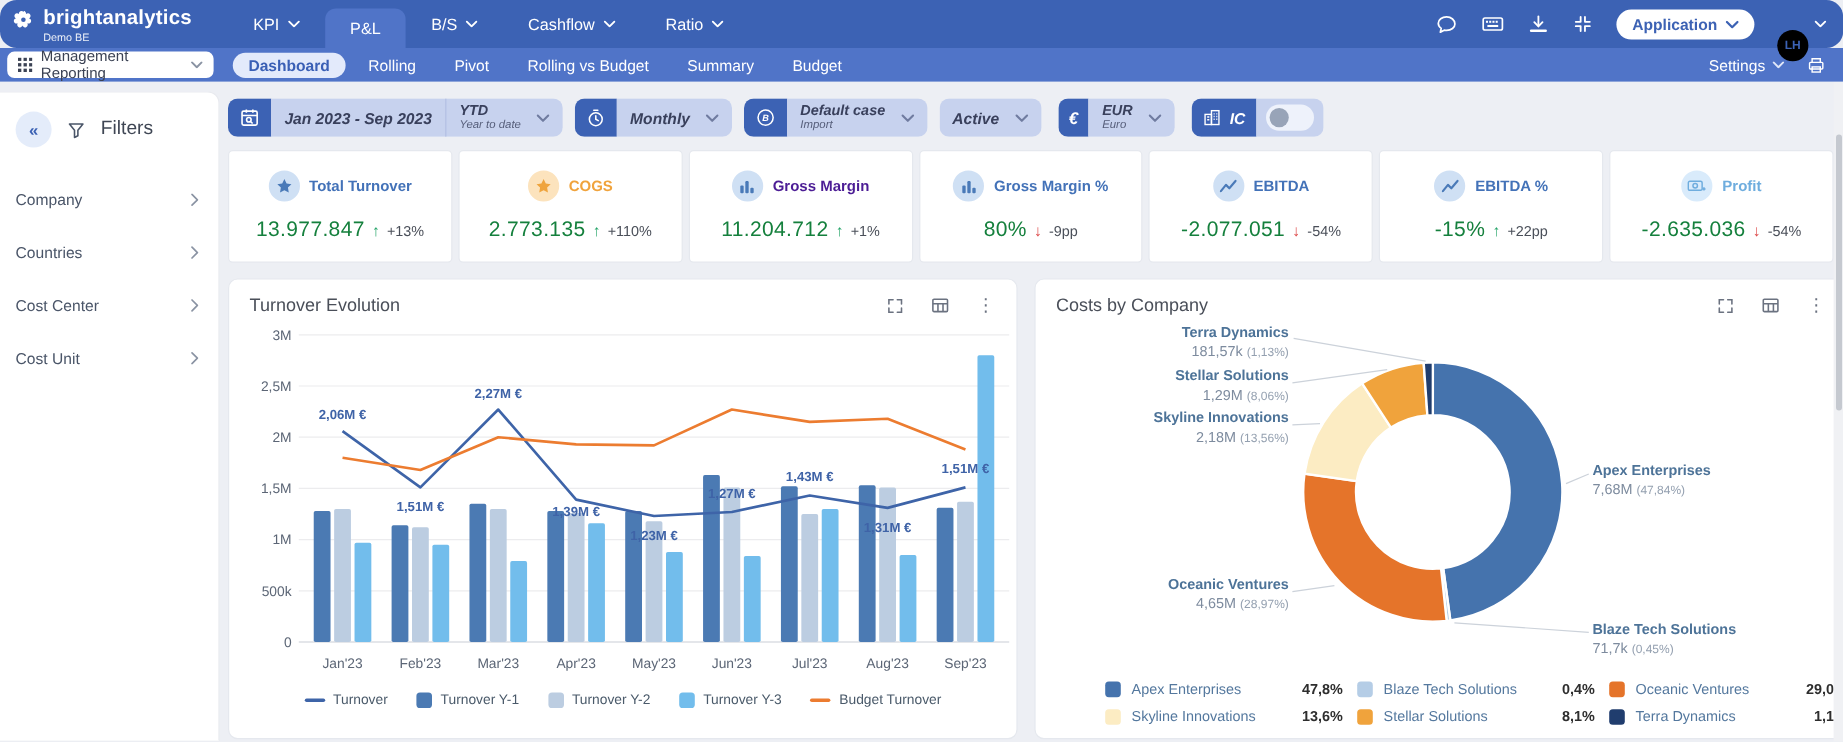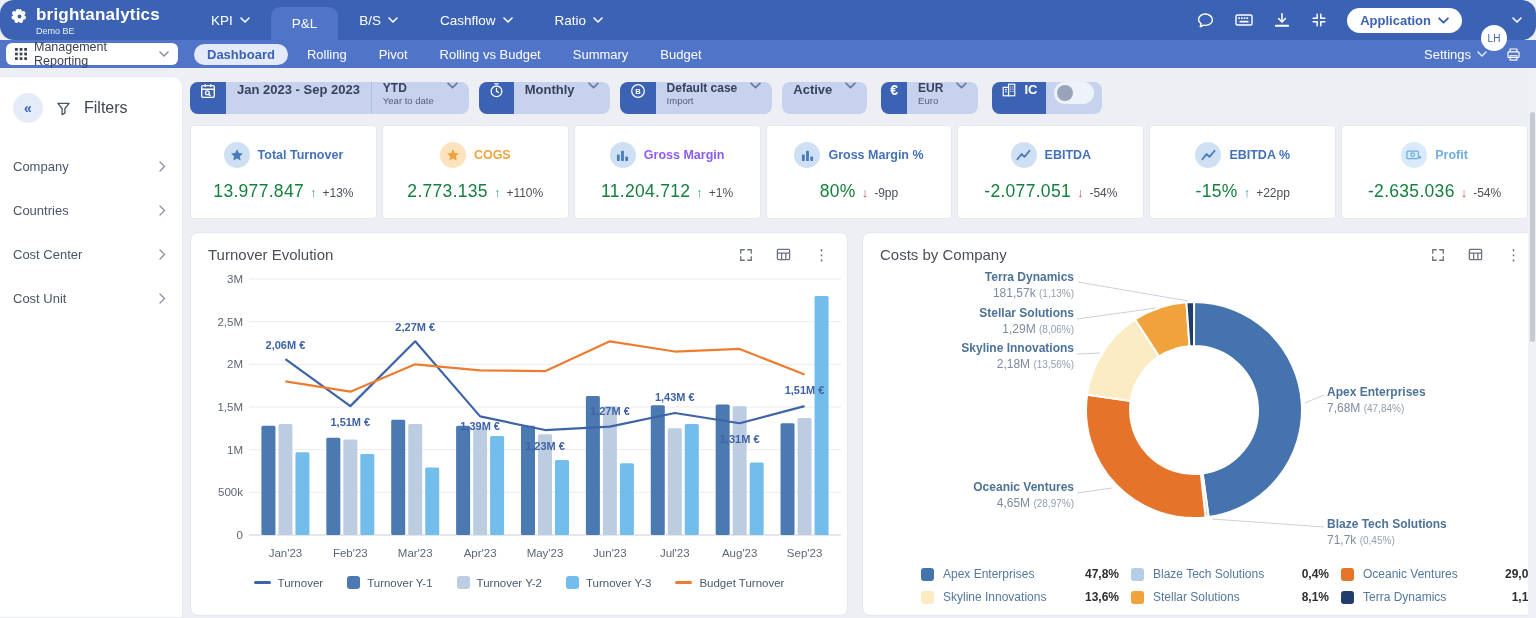--- a/index.html
+++ b/index.html
@@ -14,21 +14,21 @@
   .logo-flower { margin-top:1px; }
   .logo-text { font-weight:bold; font-size:17px; letter-spacing:.2px; line-height:1; display:block; }
   .env { font-size:9px; opacity:.9; display:block; margin-top:3px; }
   .topmenu { display:flex; align-items:stretch; }
   .tm-item { display:flex; align-items:center; gap:7px; padding:0 21px; font-size:13.5px; cursor:pointer; }
   .tm-item.active { background:#5074c8; border-radius:9px 9px 0 0; align-self:flex-end; height:33px; }
   .topnav-right { margin-left:auto; display:flex; align-items:center; gap:19px; padding-right:14px; }
   .icon-btn { display:flex; align-items:center; cursor:pointer; }
   .app-pill { background:#fff; color:#3c62b4; border-radius:15px; padding:5px 13px; font-size:13px; font-weight:bold; display:flex; gap:7px; align-items:center; cursor:pointer; }
   .avatar-wrap { display:flex; align-items:center; gap:5px; cursor:pointer; }
-  .avatar { width:26px; height:26px; border-radius:50%; background:#ffffff; color:#3c62b4; font-size:10px; font-weight:normal; display:flex; align-items:center; justify-content:center;margin-top:36px; }
+  .avatar { width:26px; height:26px; border-radius:50%; background:#000000; color:#3c62b4; font-size:10px; font-weight:bold; display:flex; align-items:center; justify-content:center;margin-top:36px; }
   
   .subnav { height:28px; background:#5074c8; display:flex; align-items:center; color:#fff; position:relative; z-index:2; }
   .module-pill { margin-left:6px; background:#fff; border-radius:6px; height:22px; display:flex; align-items:center; gap:7px; padding:0 9px; color:#3b4254; font-size:12.5px; width:172px; cursor:pointer; }
   .module-pill .lbl { flex:1; }
   .subtabs { display:flex; margin-left:16px; gap:6px; align-items:center; font-size:13px; }
   .subtab { padding:3px 13px; border-radius:12px; cursor:pointer; }
   .subtab.active { background:#e3eafb; color:#3a5fb5; font-weight:bold; }
   .subnav-right { margin-left:auto; display:flex; gap:18px; align-items:center; padding-right:14px; font-size:13px; }
   .settings-link { display:flex; gap:6px; align-items:center; cursor:pointer; }
   
@@ -36,21 +36,21 @@
   .sidebar { position:absolute; left:0; top:8px; width:183px; height:542px; background:#fff; border-radius:0 10px 0 0; border:1px solid #e8eaef; border-left:none; }
   .sidebar-header { display:flex; align-items:center; gap:13px; padding:16px 0 0 13px; }
   .collapse-btn { width:30px; height:30px; border-radius:50%; background:#e4ecfa; color:#3c62b4; display:flex; align-items:center; justify-content:center; font-size:14px; font-weight:bold; cursor:pointer; }
   .filters-title { font-size:16px; color:#3f4654; }
   .sidebar-items { margin-top:26px; }
   .sidebar-item { display:flex; justify-content:space-between; align-items:center; padding:10px 16px 10px 13px; font-size:13px; color:#4a5568; margin-bottom:9px; cursor:pointer; }
   main { position:absolute; left:190px; top:8px; width:1338px; }
   
   .toolbar { display:flex; gap:10px; height:32px; margin-top:6px; }
   .tgroup { display:flex; border-radius:8px; overflow:hidden; height:32px; flex:none; }
-  .tseg { display:flex; gap:7px; }
+  .tseg { display:flex; align-items:center; gap:7px;font-style:italic; }
   .tseg.dark { background:#3c62b4; color:#fff; padding:0 9px; }
   .tseg.light { background:#c7d2ee; color:#39405c; padding:0 11px; font-size:13px; font-weight:bold; }
   .tseg .two { line-height:1.05; }
   .tseg .t1 { font-size:12px; font-weight:bold; display:block; }
   .tseg .sub { font-size:9.5px; font-weight:normal; color:#565e7a; display:block; margin-top:1px; }
   .tseg.divided { border-left:1px solid #b2bfe3; }
   .tgroup .chev { margin-left:6px; }
   
   .kpi-row { display:flex; gap:5px; margin-top:11px; }
   .kpi-card { flex:1; background:#fff; border:1px solid #e5e8ee; border-radius:4px; height:94px; display:flex; flex-direction:column; align-items:center; justify-content:center; gap:13px; }
@@ -399,21 +399,21 @@
         </div>
         <div class="kpi-card">
     <div class="kpi-head">
       <span class="kpi-ic" style="background:#cfe0f4;color:#4a7ab8;">
               <svg width="13" height="13" viewBox="0 0 14 14" fill="currentColor">
                 <rect x="1" y="6" width="3" height="7" rx="1"></rect>
                 <rect x="5.5" y="2" width="3" height="11" rx="1"></rect>
                 <rect x="10" y="8" width="3" height="5" rx="1"></rect>
               </svg>
             </span>
-      <span class="kpi-label" style="color:#8b5cf6;">Gross Margin</span>
+      <span class="kpi-label" style="color:#4c1d95;">Gross Margin</span>
     </div>
     <div class="kpi-val-row">
       <span class="kpi-value">11.204.712</span>
       <span class="kpi-arrow" style="color:#27a56a;">↑</span>
       <span class="kpi-delta">+1%</span>
     </div>
         </div>
         <div class="kpi-card">
     <div class="kpi-head">
       <span class="kpi-ic" style="background:#cfe0f4;color:#4a7ab8;">

